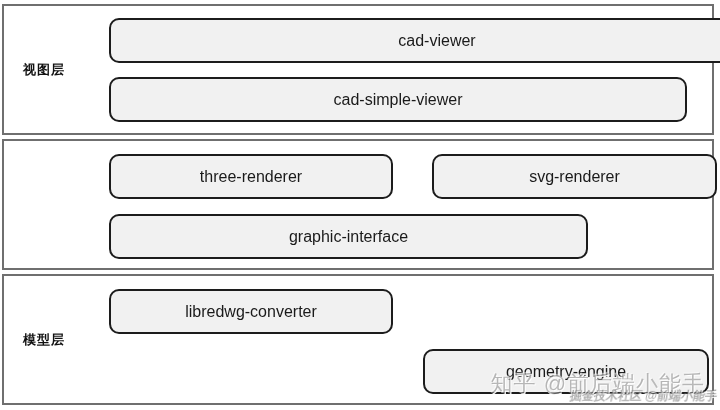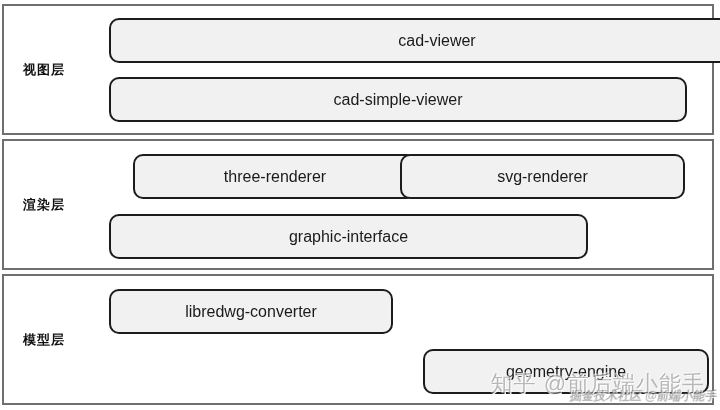--- a/index.html
+++ b/index.html
@@ -51,22 +51,22 @@
     align-items: center;
     justify-content: center;
     font-size: 16px;
     color: #1a1a1a;
     white-space: nowrap;
   }
   
   .b-cad-viewer        { left: 105px; top: 12px; width: 656px; text-align: right; }
   .b-cad-simple-viewer { left: 105px; top: 71px; width: 578px; justify-content: center; }
   
-  .b-three-renderer    { left: 105px; top: 13px; width: 284px; margin-left: 24px; }
-  .b-svg-renderer      { left: 396px; top: 13px; width: 285px; }
+  .b-three-renderer    { left: 105px; top: 13px; width: 284px; }
+  .b-svg-renderer      { left: 428px; top: 13px; width: 285px; }
   .b-graphic-interface { left: 105px; top: 73px; width: 479px; }
   
   .b-libredwg-converter{ left: 105px; top: 13px; width: 284px; text-align: center; }
   .b-data-model        { left: 105px; top: 73px; width: 284px; }
   .b-geometry-engine   { left: 419px; top: 73px; width: 286px; }
 
   .watermark-main {
     position: absolute;
     right: 15px;
     top: 369px;
@@ -103,21 +103,20 @@
     <div class="layer-label">视图层</div>
     <div class="box b-cad-viewer">
       <span>cad-viewer</span>
     </div>
     <div class="box b-cad-simple-viewer">
       <span>cad-simple-viewer</span>
     </div>
   </div>
 
   <div class="section" id="section-render">
-    <div class="layer-label">渲染层</div>
     <div class="box b-three-renderer">
       <span>three-renderer</span>
     </div>
     <div class="box b-svg-renderer">
       <span>svg-renderer</span>
     </div>
     <div class="box b-graphic-interface">
       <span>graphic-interface</span>
     </div>
   </div>

